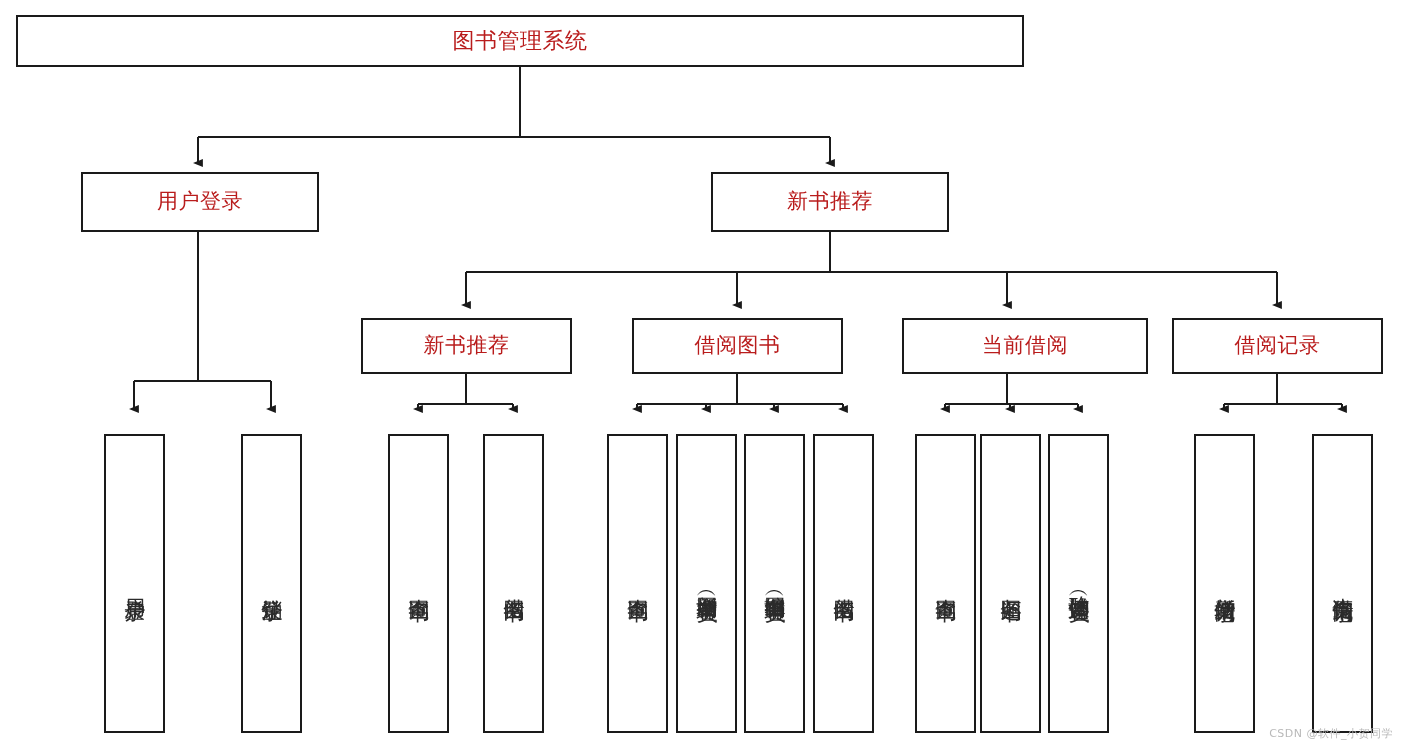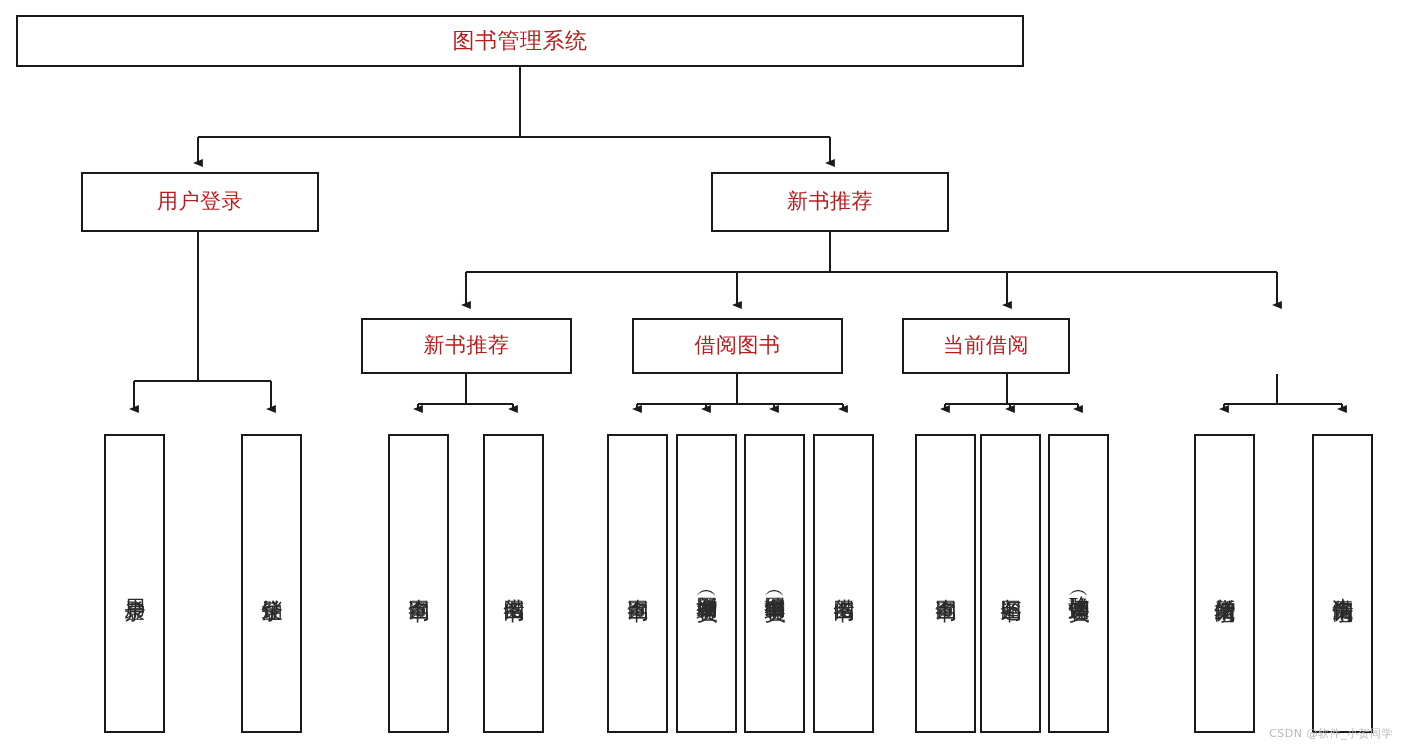--- a/index.html
+++ b/index.html
@@ -133,24 +133,27 @@
   </div>
 
   <div class="node-box" style="left:361px; top:318px; width:211px; height:56px;">
     <span class="node-label-h">新书推荐</span>
   </div>
 
   <div class="node-box" style="left:632px; top:318px; width:211px; height:56px;">
     <span class="node-label-h">借阅图书</span>
   </div>
 
-  <div class="node-box" style="left:902px; top:318px; width:168px; height:56px;">
+  <div class="node-box" style="left:902px; top:318px; width:246px; height:56px;">
     <span class="node-label-h">当前借阅</span>
   </div>
 
+  <div class="node-box" style="left:1172px; top:318px; width:211px; height:56px;">
+    <span class="node-label-h">借阅记录</span>
+  </div>
 
   <div class="node-box" style="left:104px; top:434px; width:61px; height:299px;">
     <span class="node-label-v">用户登录</span>
   </div>
   <div class="node-box" style="left:241px; top:434px; width:61px; height:299px;">
     <span class="node-label-v">注销登录</span>
   </div>
 
   <div class="node-box" style="left:388px; top:434px; width:61px; height:299px;">
     <span class="node-label-v">查询图书</span>

